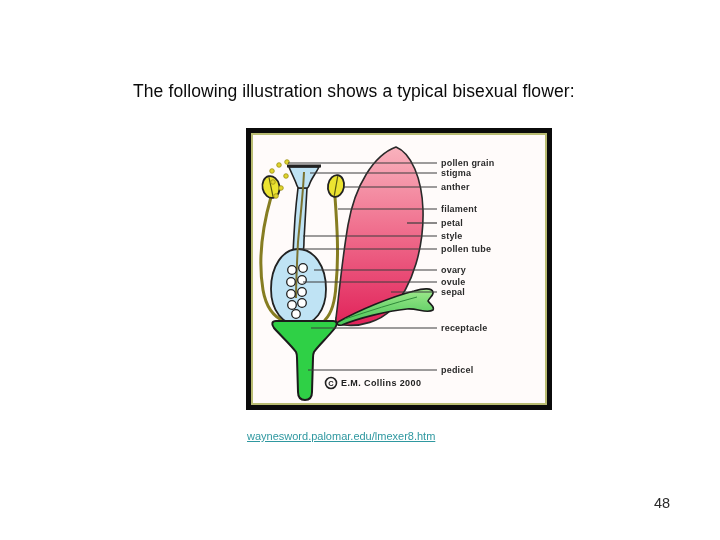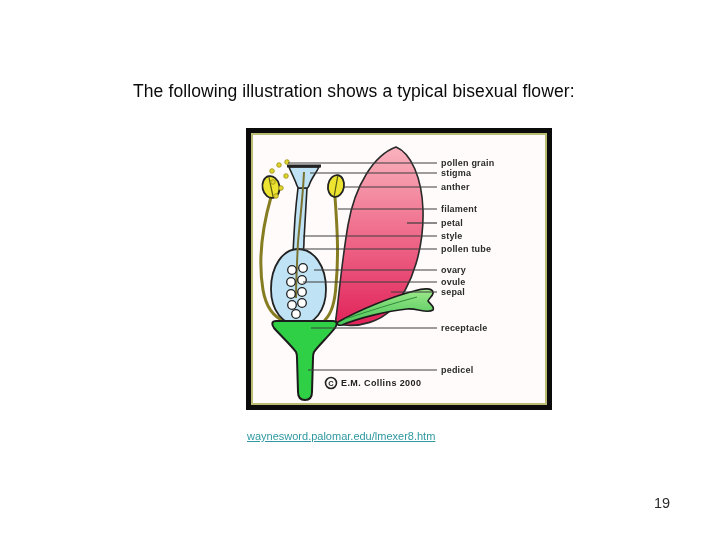--- a/index.html
+++ b/index.html
@@ -163,15 +163,15 @@
 
         <circle cx="292" cy="383" r="5.5" fill="none" stroke="#222222" stroke-width="1.6"></circle>
         <text class="credit-c" x="292" y="386" text-anchor="middle">C</text>
         <text class="credit-text" x="302" y="386">E.M. Collins 2000</text>
       </svg>
     </div>
   </div>
 
   <a class="source-link">waynesword.palomar.edu/lmexer8.htm</a>
 
-  <div class="page-number">19</div>
+  <div class="page-number">48</div>
 
 </div>
 
 </body></html>

